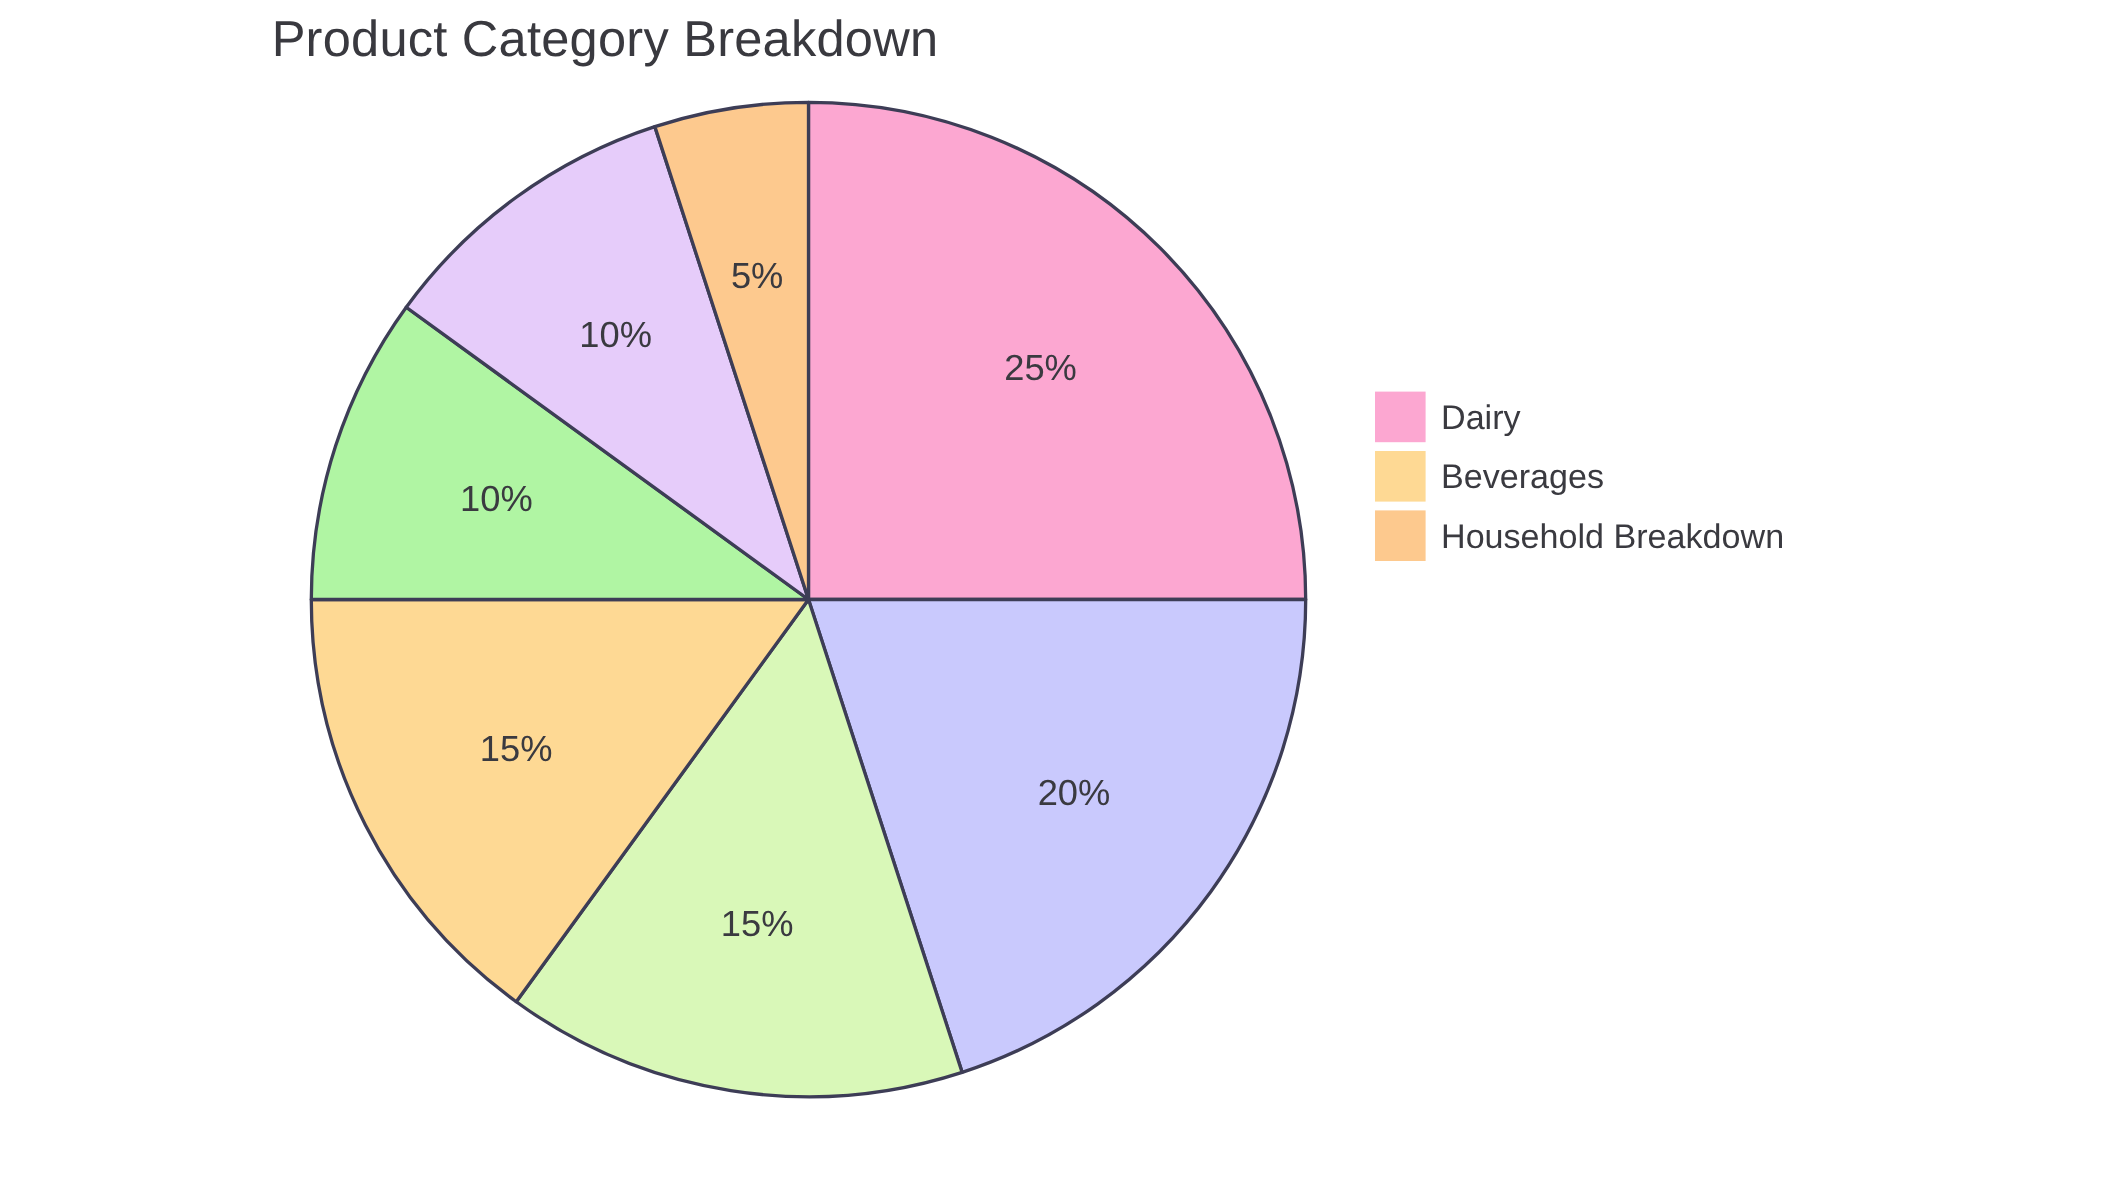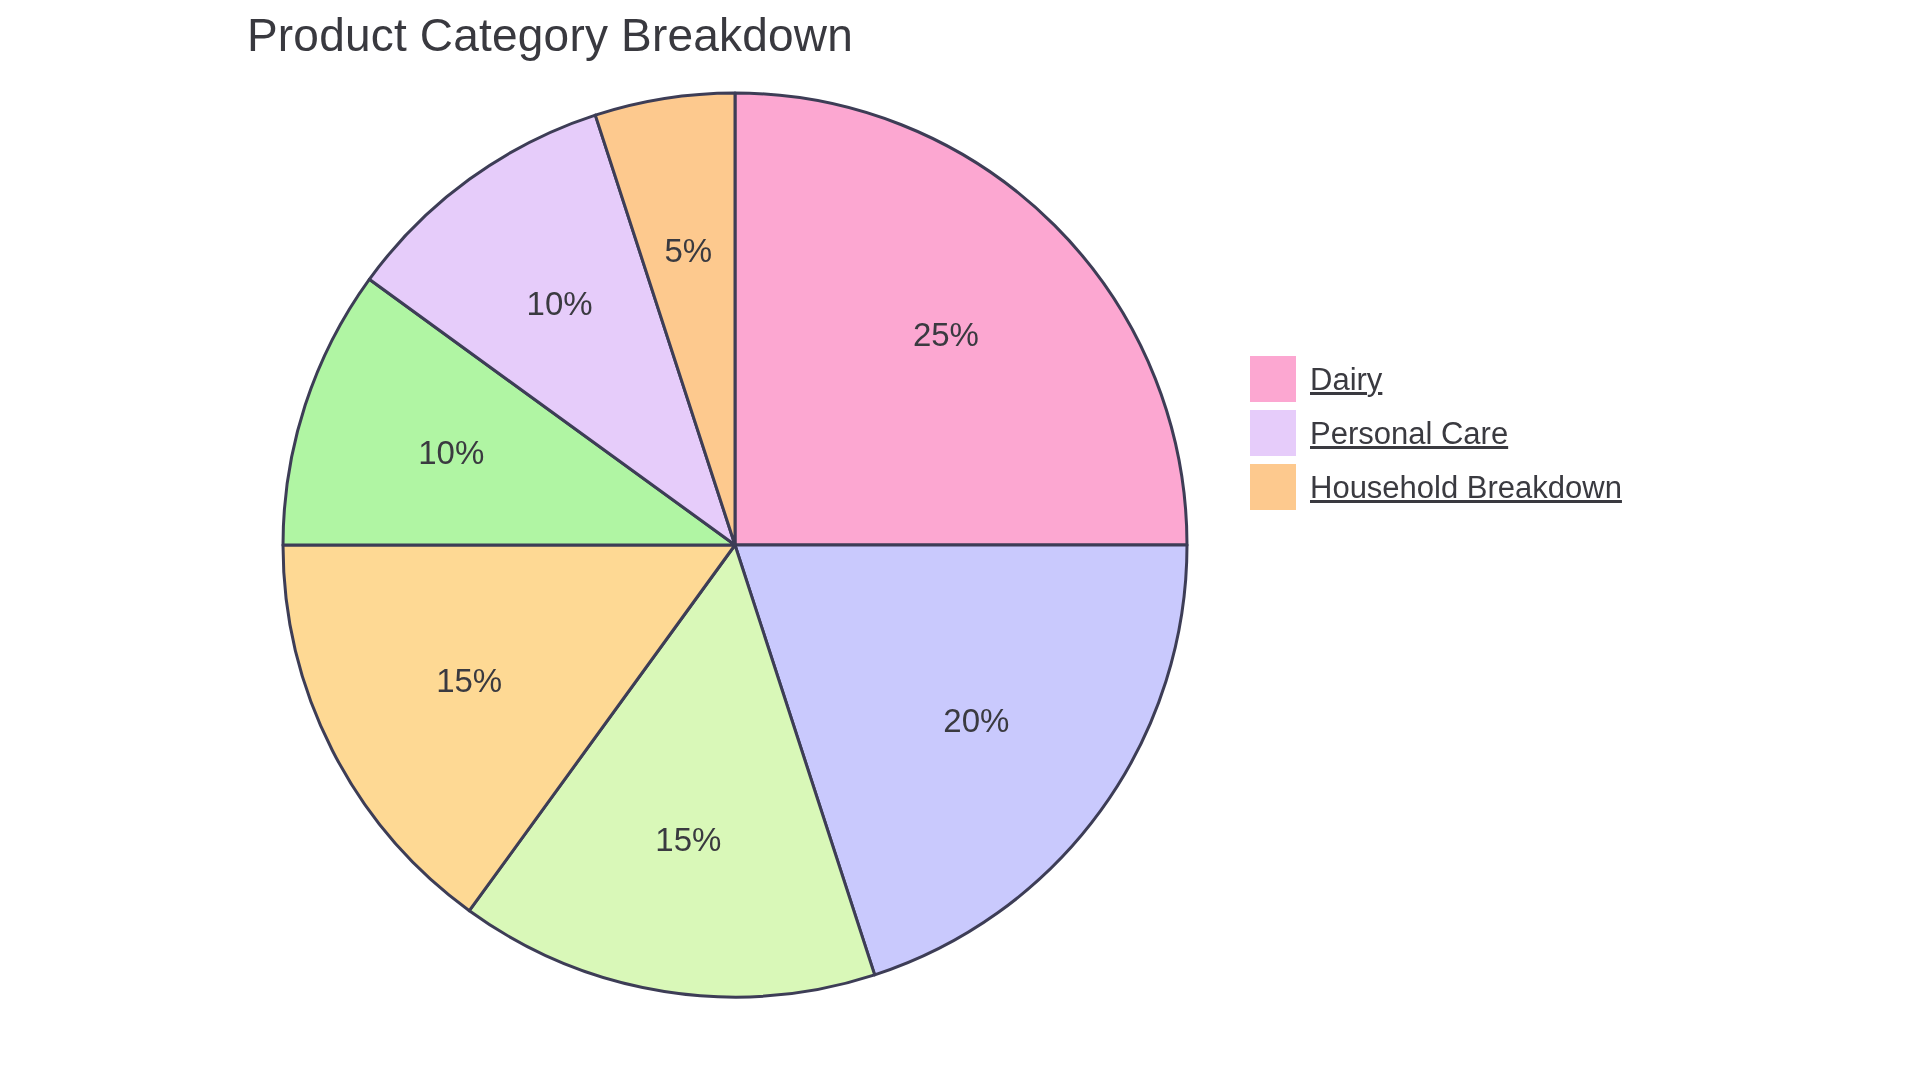--- a/index.html
+++ b/index.html
@@ -65,21 +65,20 @@
     width: 46px;
     height: 46px;
     flex: 0 0 auto;
   }
   .legend-label {
     margin-left: 14px;
     font-size: 31px;
     color: #3a3a40;
     white-space: nowrap;
     line-height: 1;
-    text-decoration: underline;
   }
 </style>
 </head>
 <body>
 
 <div id="chart-root">
 
   <div id="chart-title">Product Category Breakdown</div>
 
   <div id="pie-area">
@@ -104,22 +103,22 @@
         </g>
     </svg>
   </div>
 
   <div id="legend">
       <div class="legend-item">
         <span class="legend-swatch" style="background: rgb(252, 167, 209);"></span>
         <span class="legend-label">Dairy</span>
       </div>
       <div class="legend-item">
-        <span class="legend-swatch" style="background: rgb(230, 204, 250);"></span>
-        <span class="legend-label">Personal Care</span>
+        <span class="legend-swatch" style="background: rgb(254, 217, 148);"></span>
+        <span class="legend-label">Beverages</span>
       </div>
       <div class="legend-item">
         <span class="legend-swatch" style="background: rgb(253, 201, 142);"></span>
         <span class="legend-label">Household Breakdown</span>
       </div>
     </div>
 
 </div>
 
 </body></html>

